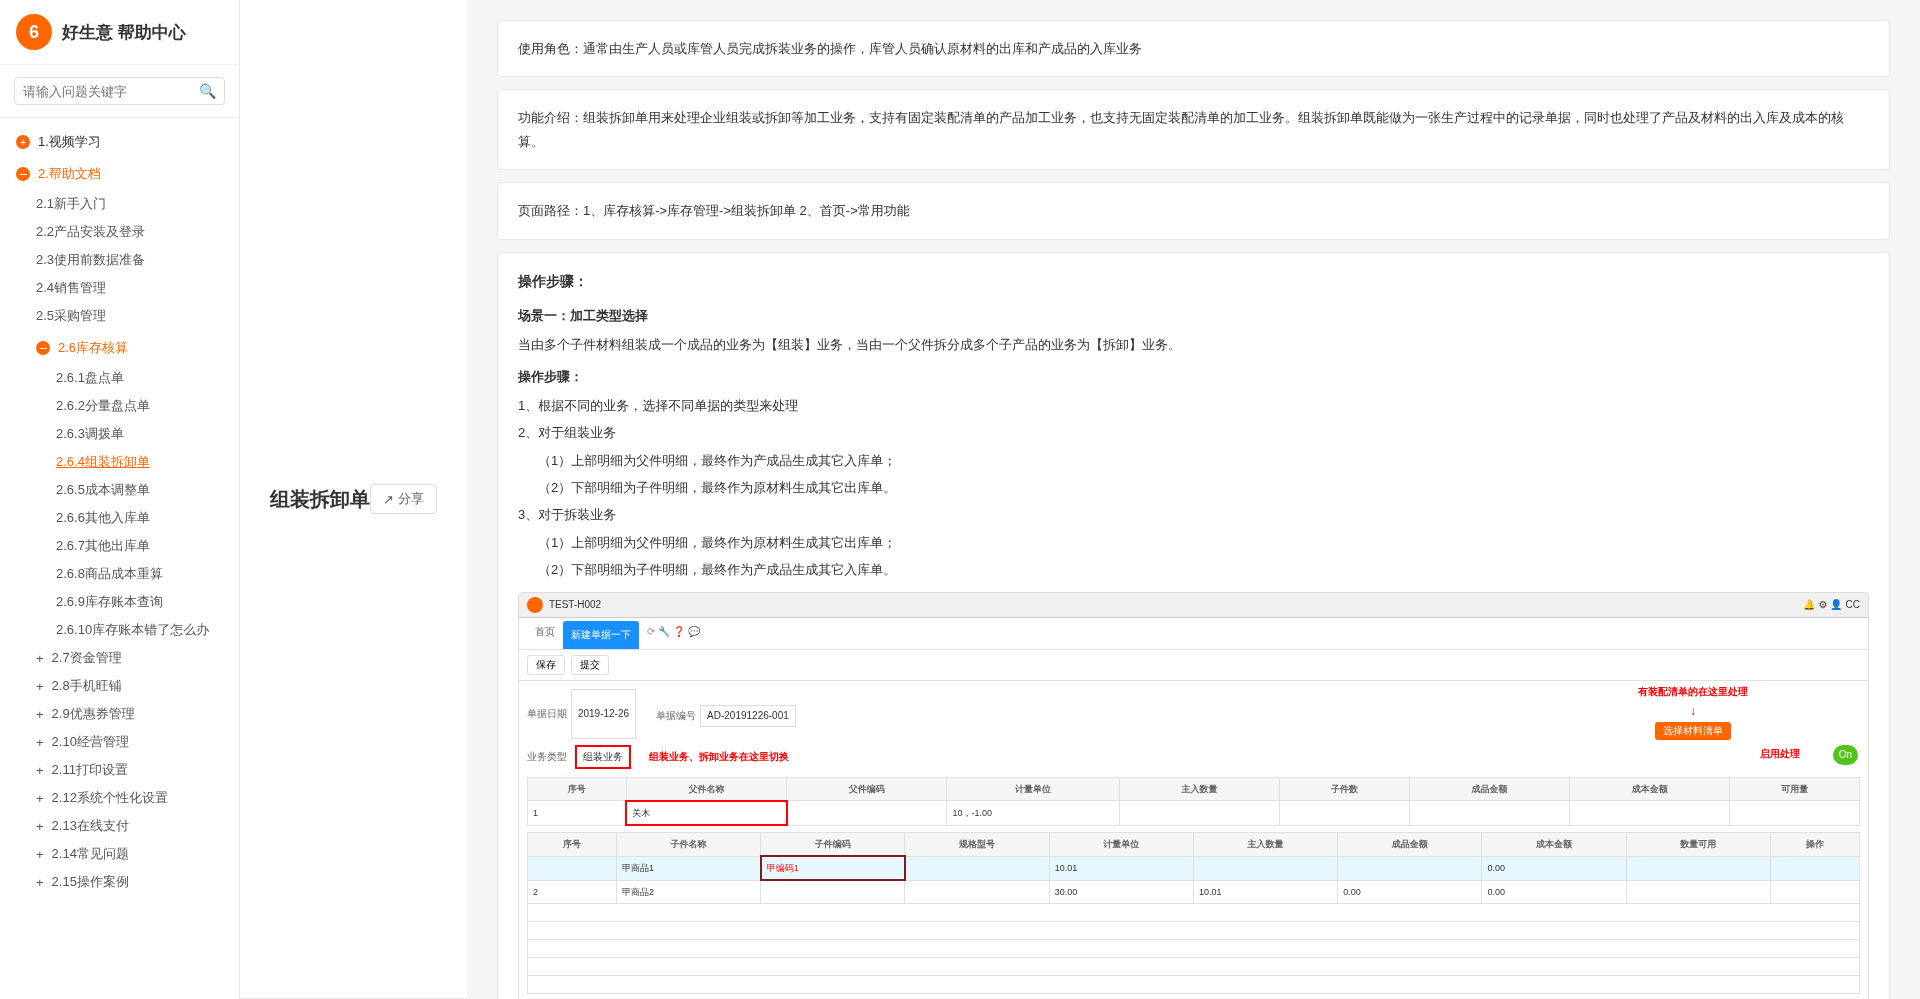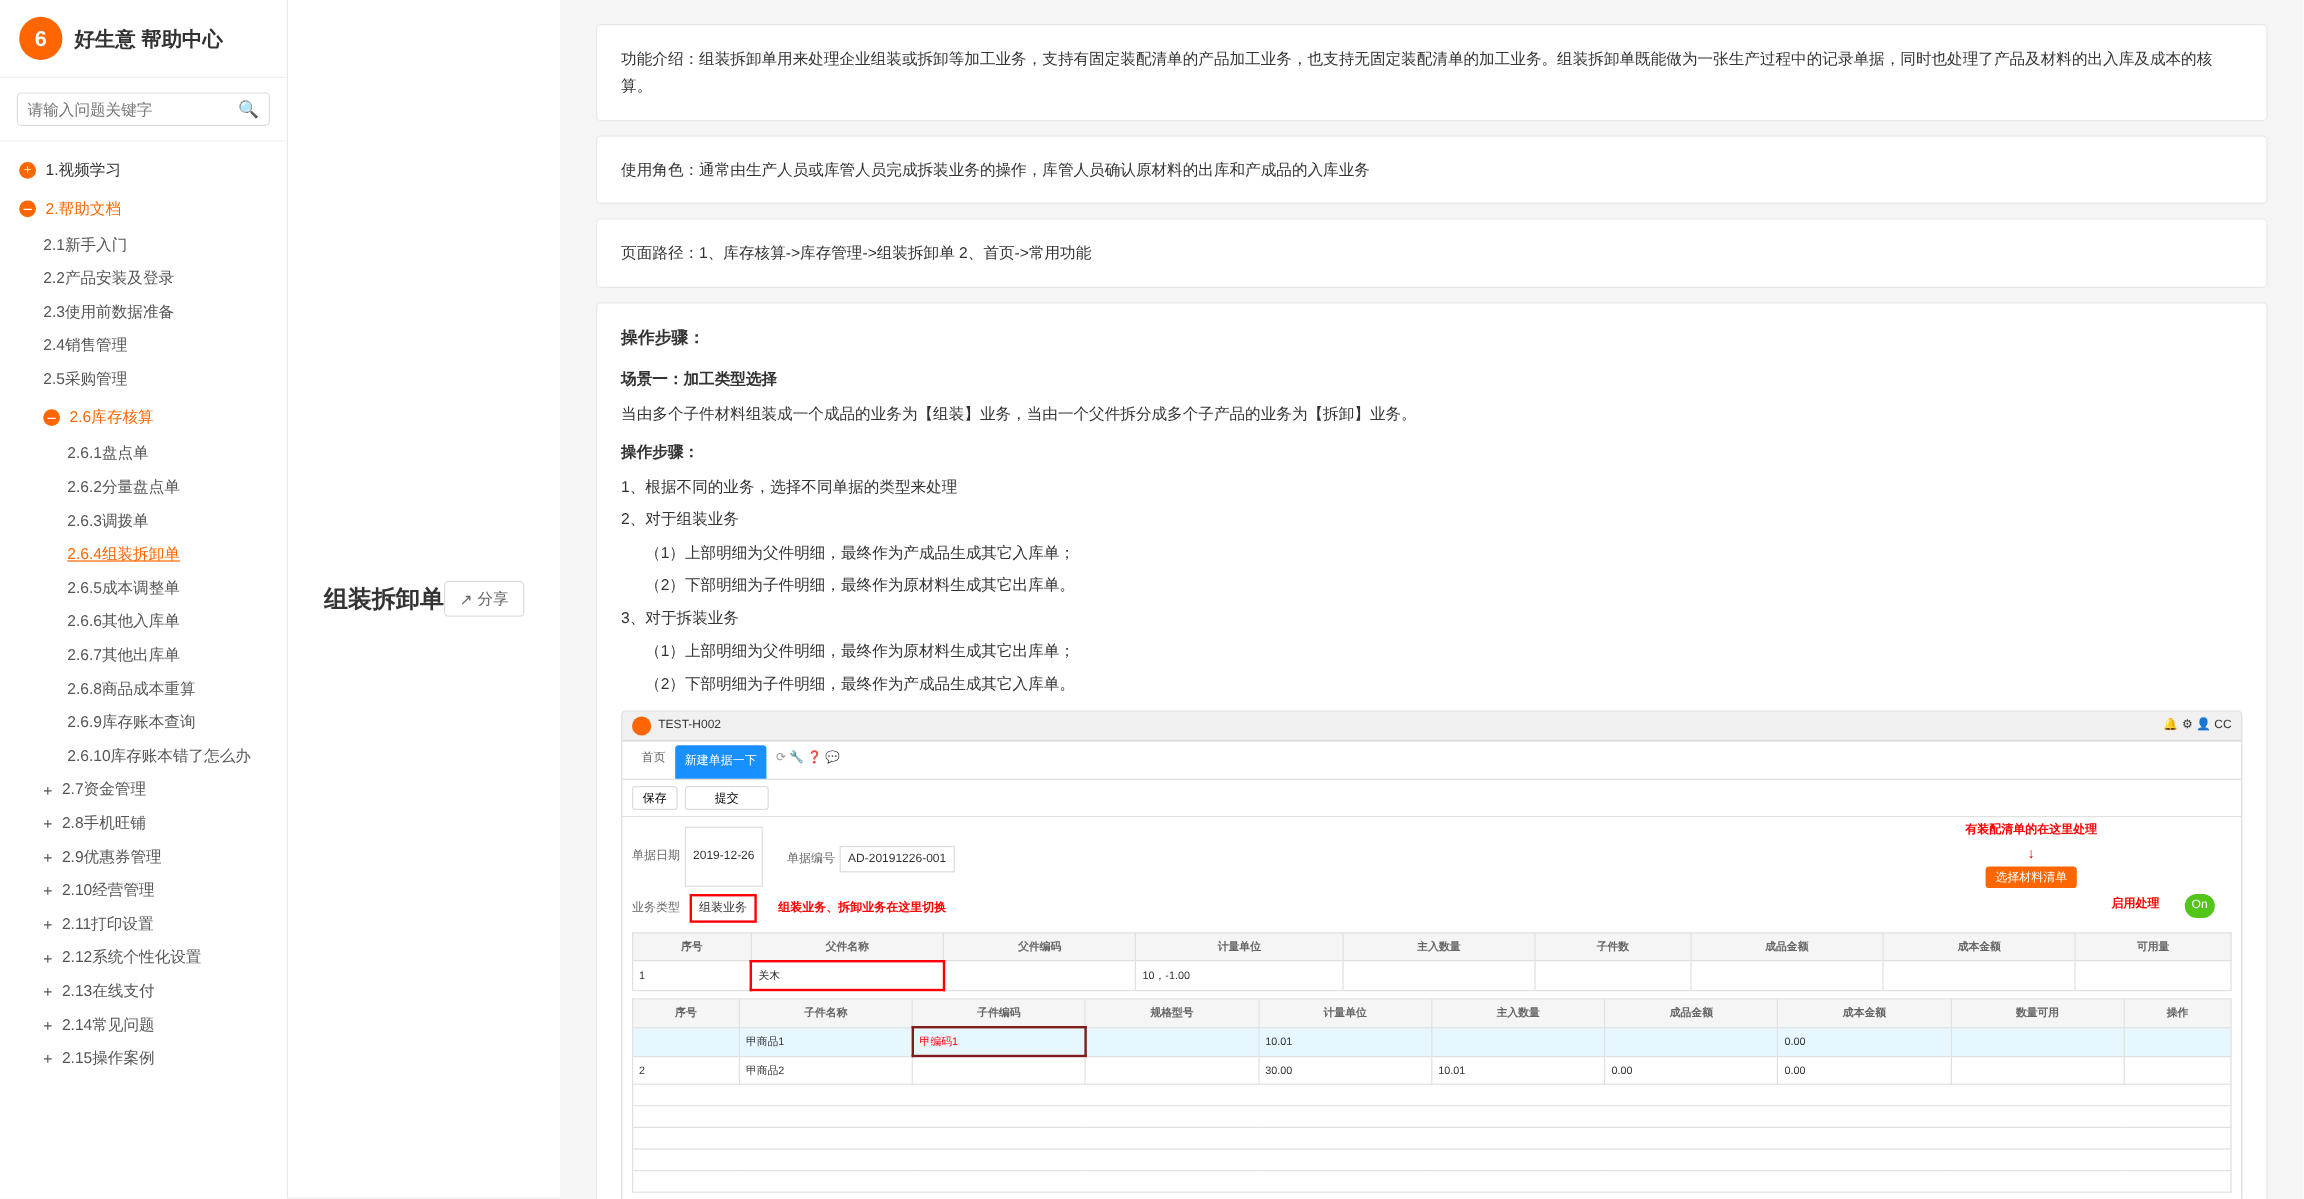--- a/index.html
+++ b/index.html
@@ -215,25 +215,25 @@
   <div id="main-header">
     <h1 id="page-title">组装拆卸单</h1>
     <button id="share-btn">
       <span style="font-size:13px;">↗</span>
       <span>分享</span>
     </button>
   </div>
   <div id="content-area">
 
     <div class="content-card">
+      <span>使用角色：通常由生产人员或库管人员完成拆装业务的操作，库管人员确认原材料的出库和产成品的入库业务</span>
+    </div>
+
+    <div class="content-card">
       <span>功能介绍：组装拆卸单用来处理企业组装或拆卸等加工业务，支持有固定装配清单的产品加工业务，也支持无固定装配清单的加工业务。组装拆卸单既能做为一张生产过程中的记录单据，同时也处理了产品及材料的出入库及成本的核算。</span>
-    </div>
-
-    <div class="content-card">
-      <span>使用角色：通常由生产人员或库管人员完成拆装业务的操作，库管人员确认原材料的出库和产成品的入库业务</span>
     </div>
 
     <div class="content-card">
       <span>页面路径：1、库存核算-&gt;库存管理-&gt;组装拆卸单 2、首页-&gt;常用功能</span>
     </div>
 
     <div class="content-card">
       <div class="section-title">操作步骤：</div>
 
       <div class="sub-section">
@@ -261,21 +261,21 @@
           </div>
 
           <div style="background:#fff; display:flex; border-bottom:1px solid #e0e0e0; font-size:10px; padding:0 8px;">
             <span style="padding:5px 8px; color:#666;">首页</span>
             <span style="padding:5px 8px; color:#fff; background:#1890ff; border-radius:3px 3px 0 0; margin-top:3px;">新建单据一下</span>
             <span style="padding:5px 8px; color:#999;">⟳ 🔧 ❓ 💬</span>
           </div>
 
           <div style="background:#fff; padding:5px 8px; display:flex; align-items:center; gap:6px; border-bottom:1px solid #e0e0e0; font-size:10px;">
             <button style="padding:2px 8px; background:#fff; border:1px solid #ddd; border-radius:3px; font-size:10px; cursor:pointer;">保存</button>
-            <button style="padding:2px 24px; background:#fff; border:1px solid #ddd; border-radius:3px; font-size:10px; cursor:pointer;">提交</button>
+            <button style="padding:2px 8px; background:#fff; border:1px solid #ddd; border-radius:3px; font-size:10px; cursor:pointer;">提交</button>
             <span style="flex:1;"></span>
           </div>
 
           <div style="background:#fff; padding:8px; font-size:10px; position:relative;">
             <div style="display:flex; gap:20px; margin-bottom:6px; align-items:flex-start;">
               <div style="display:flex; align-items:center; gap:4px;">
                 <span style="color:#666;">单据日期</span>
                 <span style="border:1px solid #ddd; padding:15px 6px; background:#fff;">2019-12-26</span>
               </div>
               <div style="display:flex; align-items:center; gap:4px;margin-top:16px;">
@@ -291,21 +291,21 @@
             </div>
 
             <div style="display:flex; align-items:center; gap:8px; margin-bottom:8px; position:relative;">
               <span style="color:#666;">业务类型</span>
               <span style="border:2px solid red; padding:1px 6px; background:#fff;">组装业务</span>
 
               <span style="color:red; font-size:10px; font-weight:bold; margin-left:10px;">组装业务、拆卸业务在这里切换</span>
 
               <span style="position:absolute; right:60px; top:0; color:red; font-size:10px; font-weight:bold;">启用处理</span>
 
-              <span style="position:absolute; right:14px; top:0; background:#52c41a; color:#fff; padding:1px 6px; border-radius:10px; font-size:10px;">On</span>
+              <span style="position:absolute; right:2px; top:0; background:#52c41a; color:#fff; padding:1px 6px; border-radius:10px; font-size:10px;">On</span>
             </div>
 
             <table class="ss-table" style="margin-bottom:6px; font-size:9px;">
               <thead>
                 <tr>
                   <th>序号</th>
                   <th>父件名称</th>
                   <th>父件编码</th>
                   <th>计量单位</th>
                   <th>主入数量</th>

